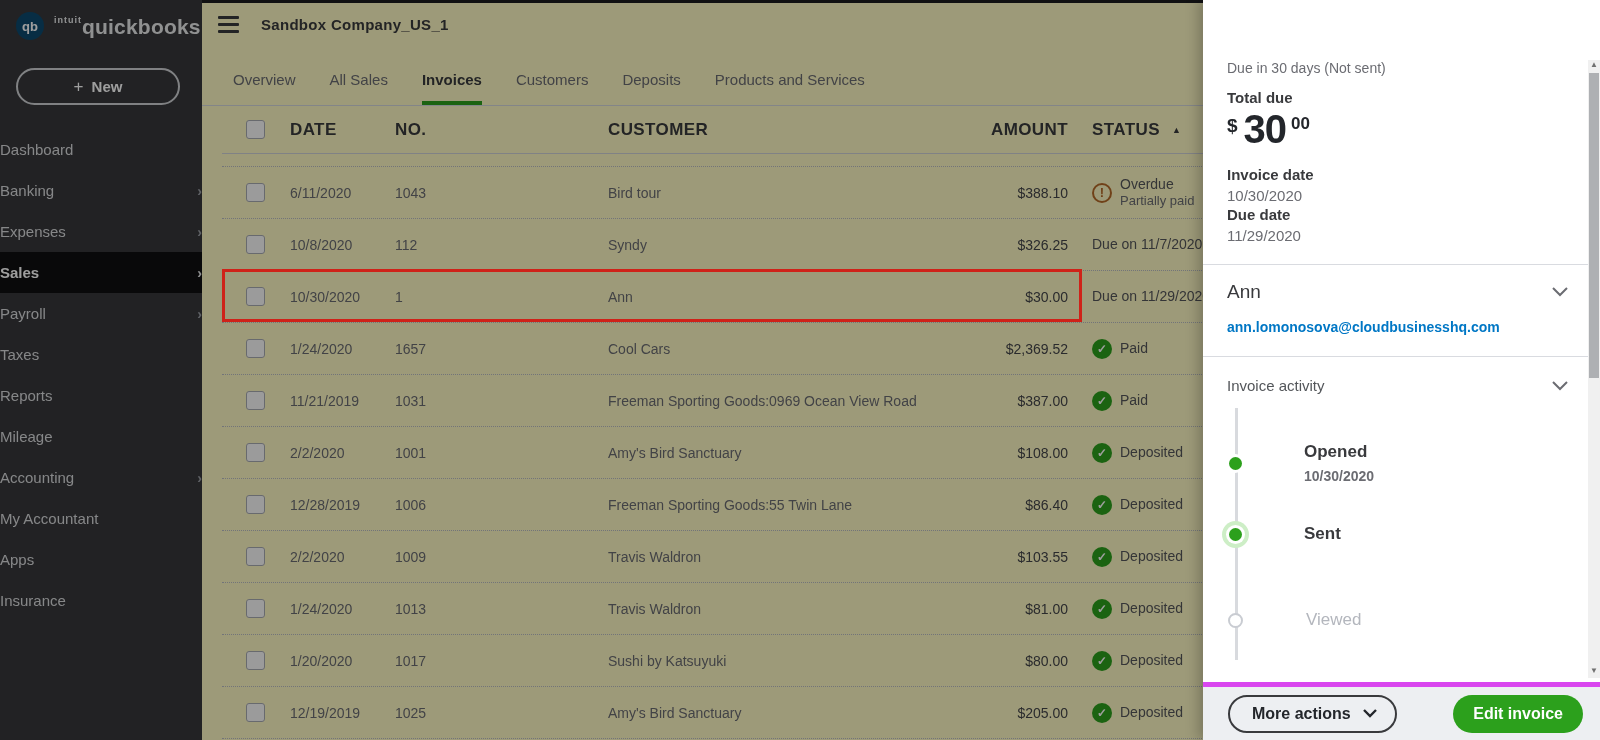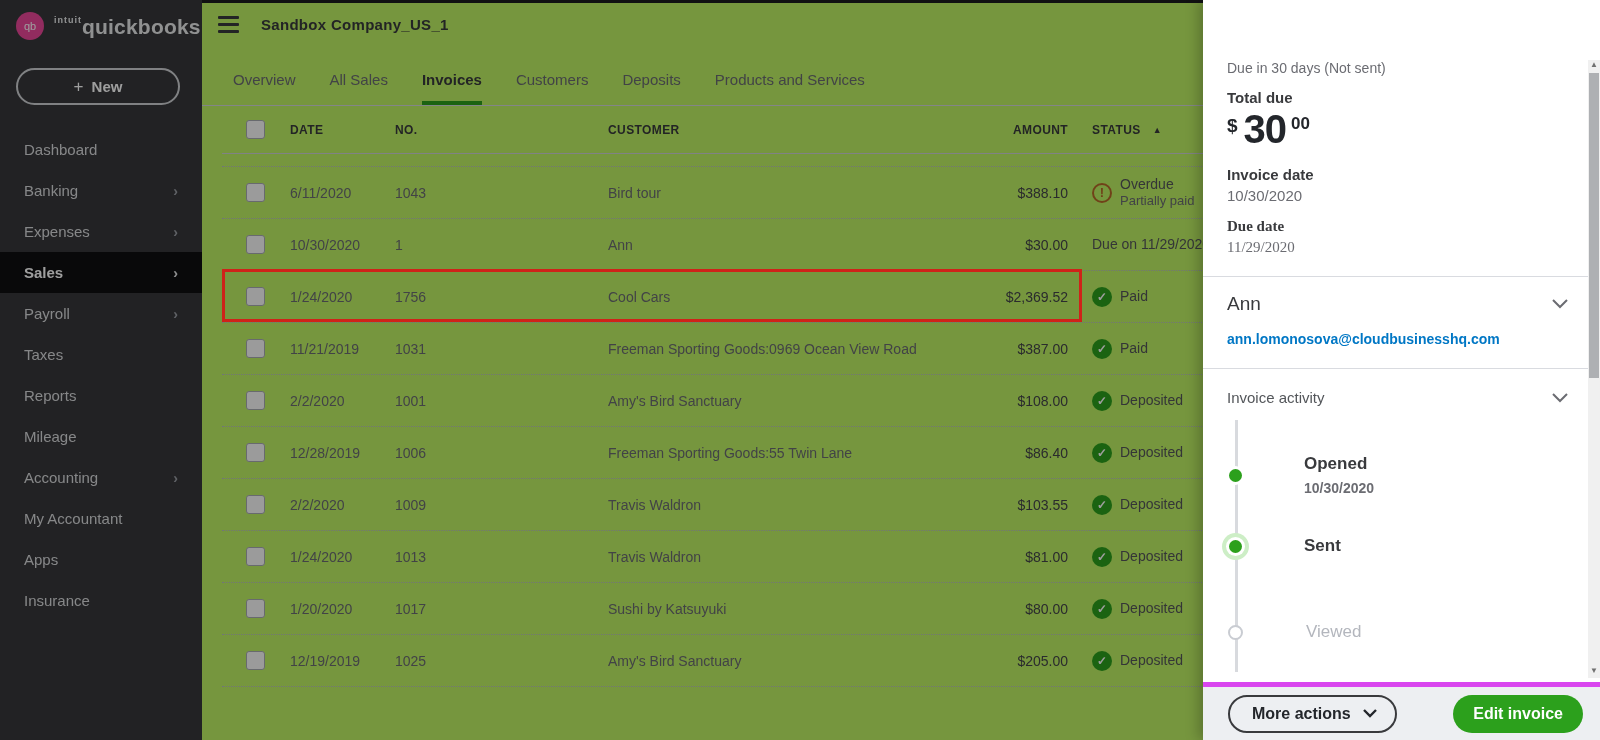--- a/index.html
+++ b/index.html
@@ -4,41 +4,41 @@
 <style>
   * { margin:0; padding:0; box-sizing:border-box; }
   html,body { width:1600px; height:740px; overflow:hidden;
     font-family:"Liberation Sans", sans-serif; background:#fff; }
   .app { position:relative; width:1600px; height:740px; }
 
   
   .sidebar { position:absolute; left:0; top:0; width:202px; height:740px;
     background:#37383b; z-index:10; }
   .logo-row { display:flex; align-items:center; gap:8px; padding:12px 0 0 16px; }
-  .logo-circle { width:28px; height:28px; border-radius:50%; background:#ec4899;
-    color:#fff; font-weight:normal; font-size:11px; display:flex; align-items:center;
+  .logo-circle { width:28px; height:28px; border-radius:50%; background:#0c4a6e;
+    color:#fff; font-weight:bold; font-size:13px; display:flex; align-items:center;
     justify-content:center; flex:0 0 auto; }
   .logo-words { display:flex; flex-direction:row; line-height:1; }
   .logo-intuit { color:#e9eaeb; font-size:9px; font-weight:bold; letter-spacing:1px; margin-left:2px; }
   .logo-qb { color:#e9eaeb; font-size:21px; font-weight:bold; letter-spacing:0.2px; }
   .new-btn { margin:28px 0 0 16px; width:164px; height:37px; border:2px solid #cfd1d4;
     border-radius:19px; background:transparent; color:#fff; font-size:15px; font-weight:bold;
     display:flex; align-items:center; justify-content:center; gap:8px; cursor:pointer;
     font-family:inherit; }
   .new-plus { font-size:17px; font-weight:normal; }
   .nav { margin-top:24px; }
   .nav-item { height:41px; display:flex; align-items:center; justify-content:space-between;
-    padding:0 24px; color:#d9dadc; font-size:15px; cursor:pointer; }
+    padding:0 0; color:#d9dadc; font-size:15px; cursor:pointer; }
   .nav-item .chev { color:#9b9ea4; font-size:14px; font-weight:bold; visibility:hidden; }
   .nav-item.has-arrow .chev { visibility:visible; }
   .nav-item.selected { background:#101011; color:#fff; font-weight:bold; }
   .nav-item.selected .chev { color:#e6e7e9; }
 
   
-  .main { position:absolute; left:202px; top:0; width:1107px; height:740px; background:#bef264; }
+  .main { position:absolute; left:202px; top:0; width:1107px; height:740px; background:#fef9c3; }
   .main-topstrip { height:3px; background:#1c1c1e; }
   .topbar { height:42px; display:flex; align-items:center; padding-left:16px; }
   .burger { width:21px; display:flex; flex-direction:column; gap:4px; cursor:pointer; }
   .burger span { display:block; height:3px; background:#393a3d; border-radius:1px; }
   .company { margin-left:22px; font-size:15px; font-weight:bold; color:#393a3d; letter-spacing:0.3px; }
   .topbar-right { margin-left:auto; display:flex; align-items:center; gap:6px; padding-right:0;
     cursor:pointer; overflow:hidden; white-space:nowrap; }
   .topbar-right .label { font-size:15px; color:#53565a; }
 
   .tabs { display:flex; gap:34px; padding-left:31px; margin-top:26px; height:35px;
@@ -57,21 +57,21 @@
     cursor:pointer; }
   .c-check { width:46px; display:flex; align-items:center; padding-left:24px; flex:0 0 auto; }
   .checkbox { width:19px; height:19px; border:1px solid #a9acb2; border-radius:3px;
     background:#fbfbfb; cursor:pointer; }
   .c-date { width:105px; padding-left:22px; flex:0 0 auto; }
   .c-no { width:235px; padding-left:22px; flex:0 0 auto; }
   .c-cust { width:330px; flex:0 0 auto; white-space:nowrap; overflow:hidden; }
   .c-amt { width:130px; flex:0 0 auto; text-align:right; }
   .c-status { flex:1; padding-left:24px; display:flex; align-items:center; gap:8px;
     white-space:nowrap; overflow:hidden; }
-  .thead .hlbl { font-size:12px; font-weight:bold; color:#393a3d; letter-spacing:0.4px; cursor:pointer; }
+  .thead .hlbl { font-size:17px; font-weight:bold; color:#393a3d; letter-spacing:0.4px; cursor:pointer; }
   .sort-arrow { font-size:9px; color:#393a3d; margin-left:4px; }
   .cell-txt { font-size:14px; color:#6b6c72; }
   .amt-txt { font-size:14px; color:#45464a; }
   .status-txt { font-size:14px; color:#55565a; }
   .status-lines { display:flex; flex-direction:column; line-height:1.25; }
   .status-sub { font-size:13px; color:#6b6c72; }
   .sicon { width:20px; height:20px; border-radius:50%; flex:0 0 auto;
     display:flex; align-items:center; justify-content:center; }
   .sicon.paid { background:var(--accent_green); color:#fff; font-size:12px; font-weight:bold; }
   .sicon.overdue { border:2px solid var(--overdue_orange); color:var(--overdue_orange);
@@ -95,21 +95,21 @@
     padding:14px 20px 0 24px; }
   .due-line { font-size:14px; color:#6b6c72; }
   .total-label { margin-top:13px; font-size:15px; font-weight:bold; color:#393a3d; }
   .total-amount { display:flex; align-items:flex-start; margin-top:4px; color:#23262b; }
   .cur { font-size:19px; font-weight:bold; margin-top:5px; }
   .whole { font-size:40px; font-weight:800; line-height:0.95; letter-spacing:-1px; margin-left:6px; }
   .cents { font-size:17px; font-weight:800; margin:4px 0 0 5px; }
   .fld-label { font-size:15px; font-weight:bold; color:#393a3d; }
   .fld-value { font-size:15px; color:#6b6c72; margin-top:4px; }
   .m-invdate { margin-top:18px; }
-  .m-duedate { margin-top:14px;font-family:Liberation Serif, serif; }
+  .m-duedate { margin-top:2px; }
   .divider { border:none; border-top:1px solid #d9dbe0; margin:20px -20px 0 -24px; }
   .sec-row { display:flex; align-items:center; justify-content:space-between; cursor:pointer; }
   .cust-row { margin-top:16px; }
   .cust-name { font-size:19px; color:#393a3d; }
   .chev-down { stroke:#6b6c72; }
   .email-link { display:inline-block; margin-top:16px; font-size:14px; font-weight:bold;
     color:var(--link_blue); text-decoration:none; cursor:pointer; }
   .sec2 { margin-top:20px; }
   .activity-label { font-size:15px; color:#53565a; }
   .timeline { position:relative; margin-top:10px; height:260px; }
@@ -287,20 +287,36 @@
     <div class="c-amt amt-txt">$388.10</div>
     <div class="c-status">
       <span class="sicon overdue">!</span>
       <span class="status-lines">
         <span class="status-txt">Overdue</span>
         <span class="status-sub">Partially paid</span>
       </span>
     </div>
   </div>
 
+  <div class="trow">
+    <div class="c-check">
+              <div class="checkbox"></div>
+            </div>
+    <div class="c-date cell-txt">10/8/2020</div>
+    <div class="c-no cell-txt">112</div>
+    <div class="c-cust cell-txt">Syndy</div>
+    <div class="c-amt amt-txt">$326.25</div>
+    <div class="c-status">
+
+      <span class="status-lines">
+        <span class="status-txt">Due on 11/7/2020</span>
+
+      </span>
+    </div>
+  </div>
 
   <div class="trow">
     <div class="c-check">
               <div class="checkbox"></div>
             </div>
     <div class="c-date cell-txt">10/30/2020</div>
     <div class="c-no cell-txt">1</div>
     <div class="c-cust cell-txt">Ann</div>
     <div class="c-amt amt-txt">$30.00</div>
     <div class="c-status">
@@ -310,21 +326,21 @@
 
       </span>
     </div>
   </div>
 
   <div class="trow">
     <div class="c-check">
               <div class="checkbox"></div>
             </div>
     <div class="c-date cell-txt">1/24/2020</div>
-    <div class="c-no cell-txt">1756</div>
+    <div class="c-no cell-txt">1657</div>
     <div class="c-cust cell-txt">Cool Cars</div>
     <div class="c-amt amt-txt">$2,369.52</div>
     <div class="c-status">
       <span class="sicon paid">✓</span>
       <span class="status-lines">
         <span class="status-txt">Paid</span>
 
       </span>
     </div>
   </div>

